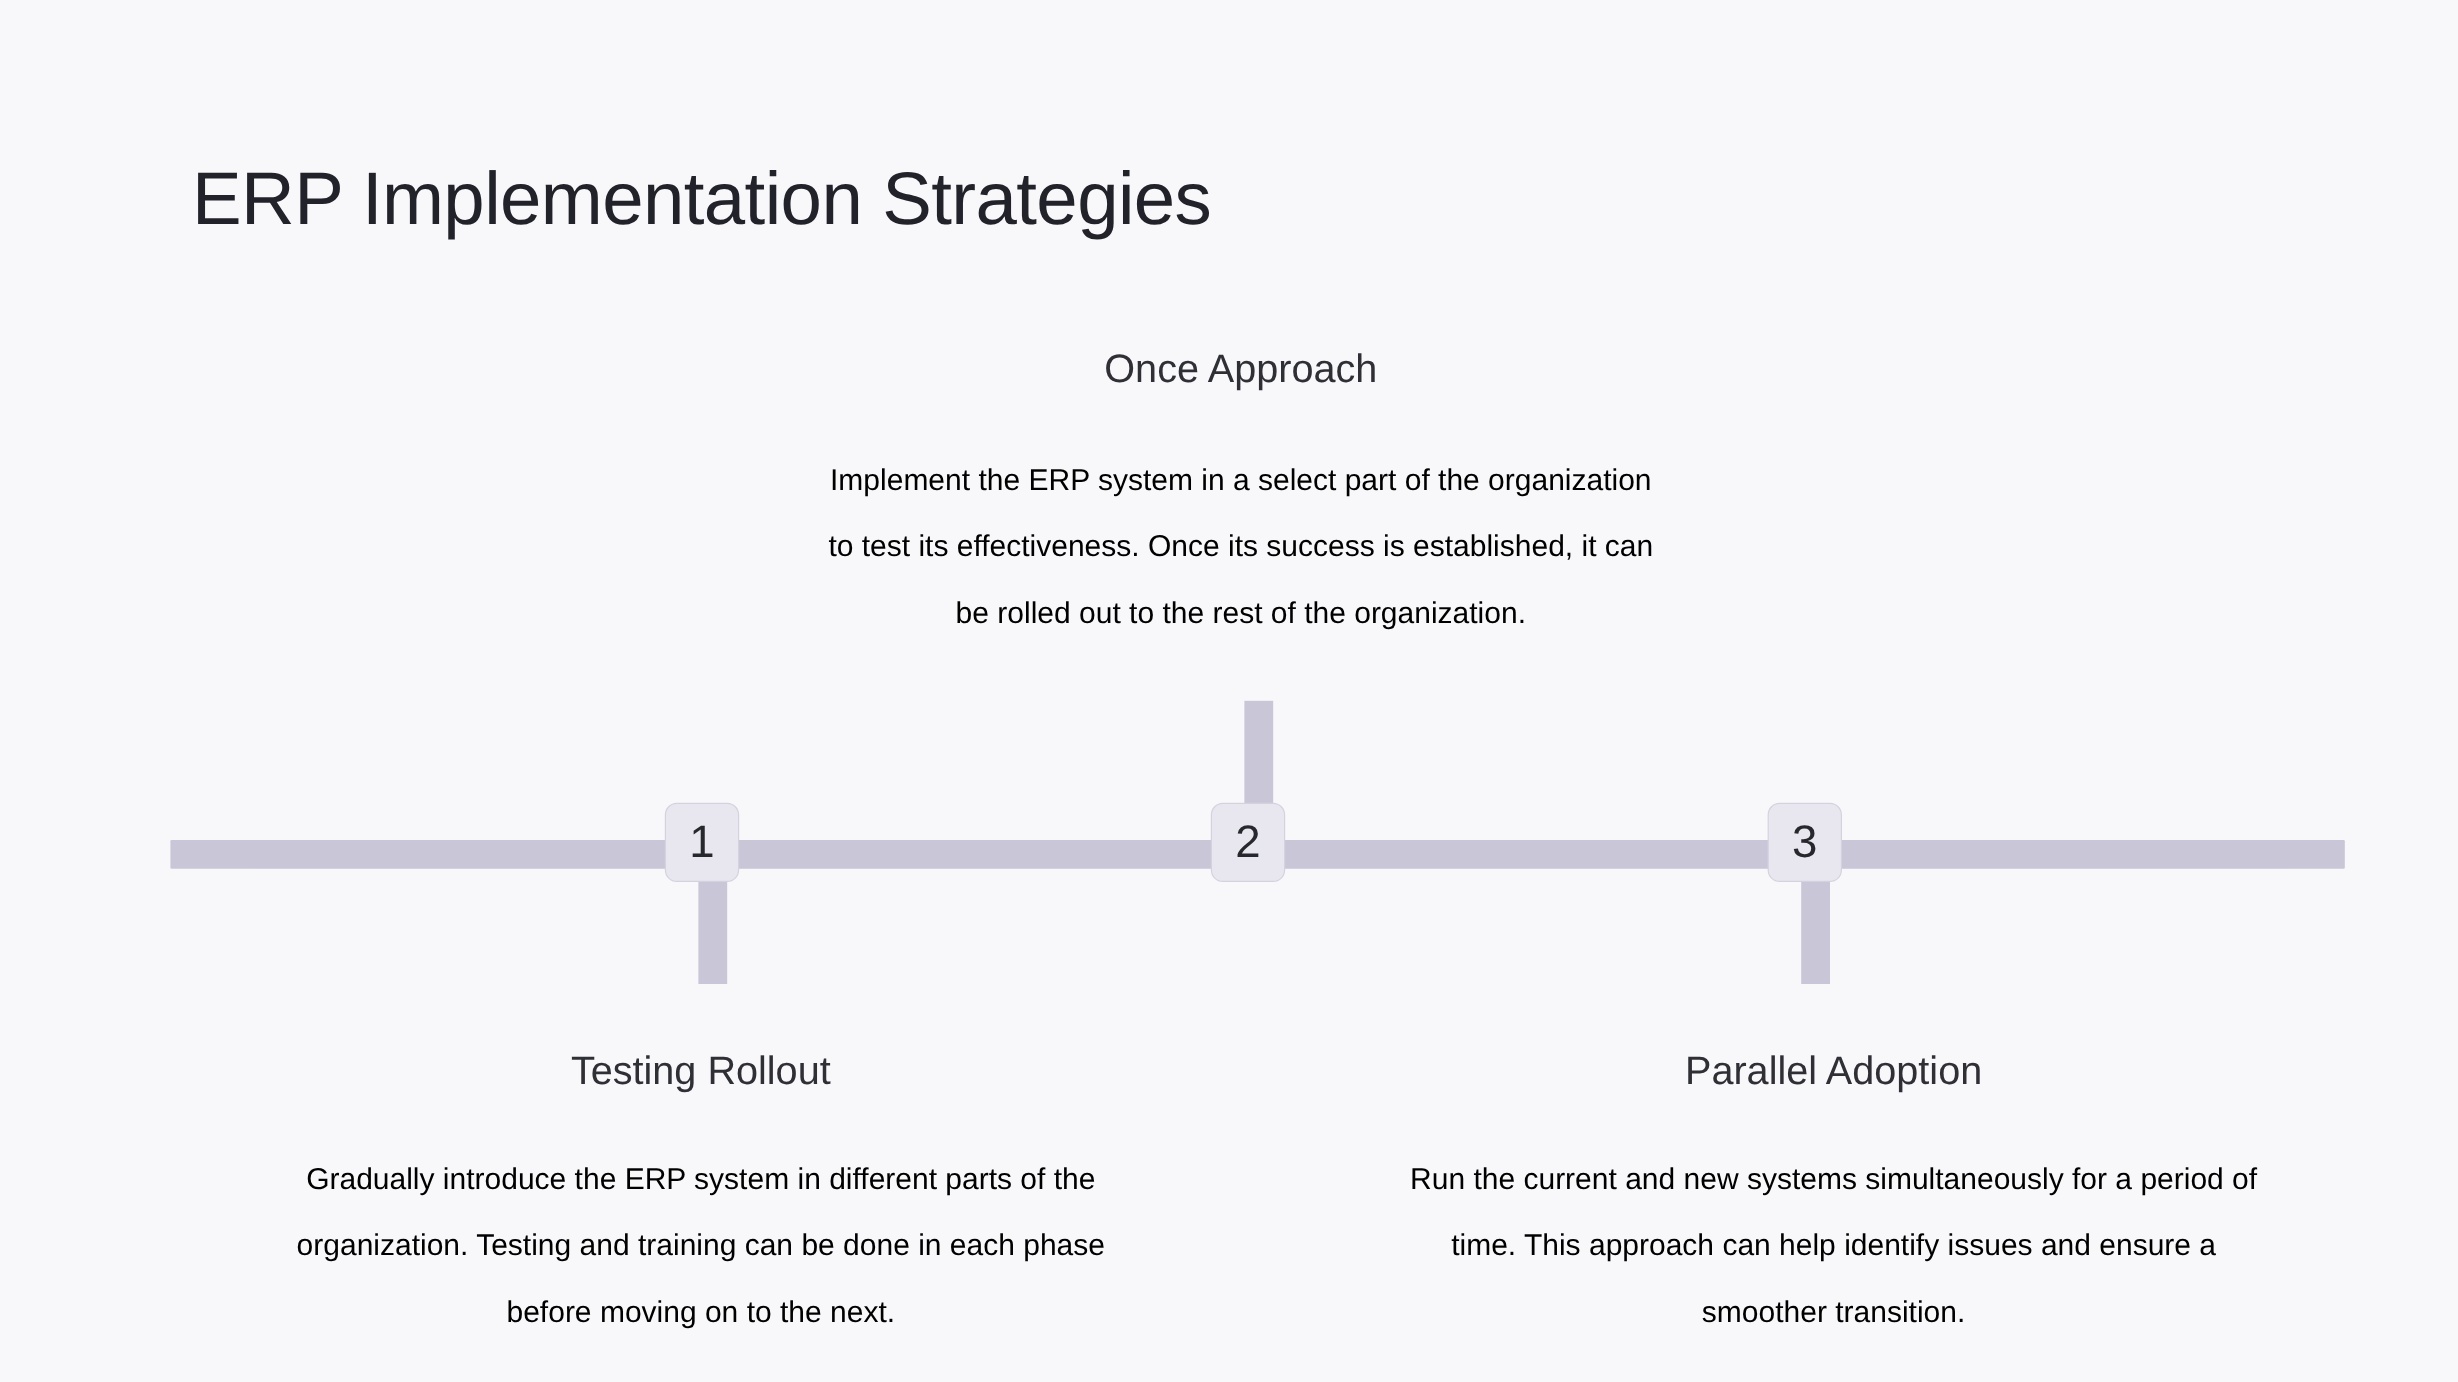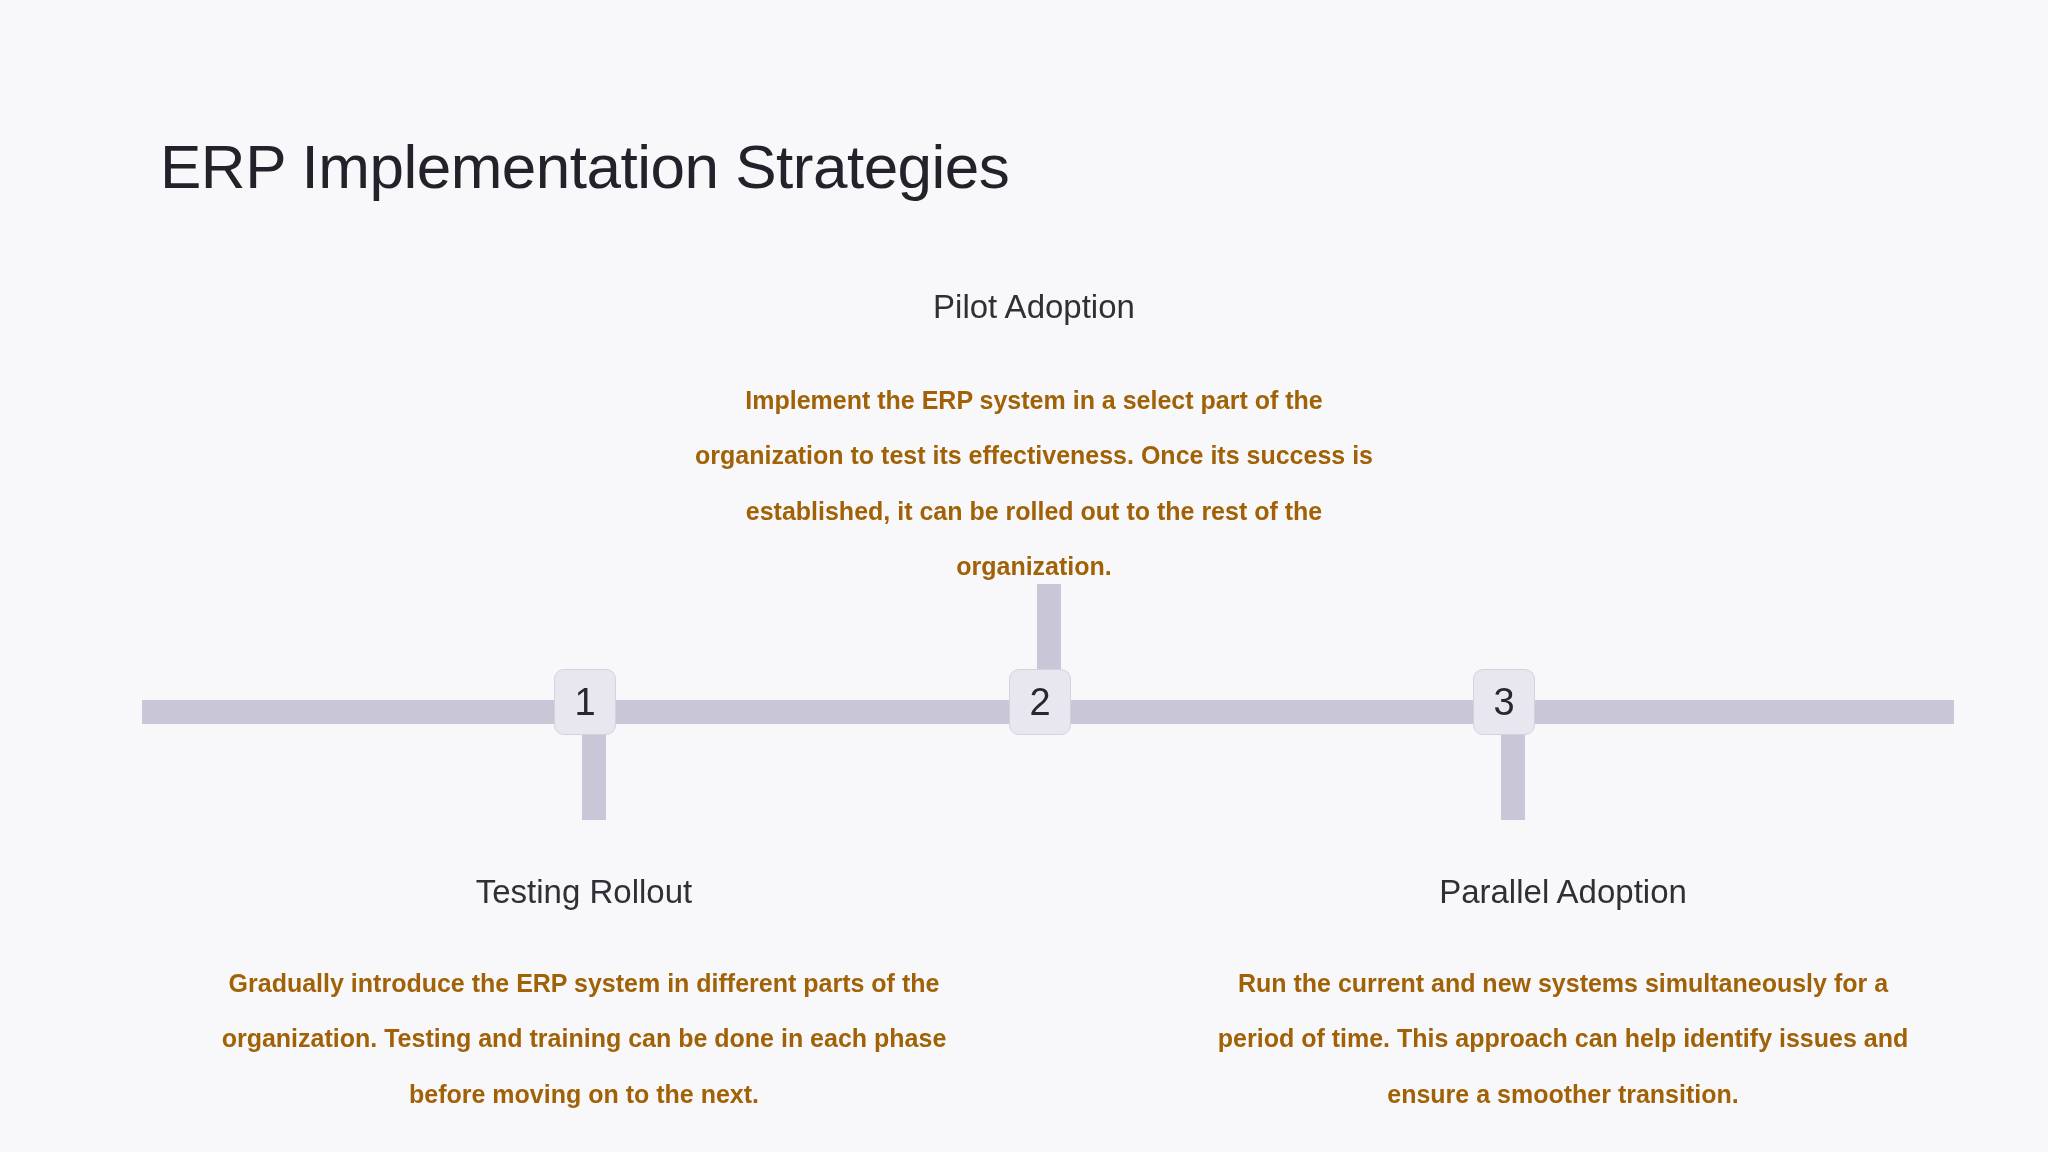--- a/index.html
+++ b/index.html
@@ -86,22 +86,22 @@
 
   .entry-title {
     font-size: 33px;
     font-weight: 400;
     color: #2f2f36;
     line-height: 1.3;
   }
 
   .entry-desc {
     font-size: 25px;
-    font-weight: 700;
-    color: #a16207;
+    font-weight: 400;
+    color: #000000;
     line-height: 2.22;
   }
 
   
   .entry-top {
     left: 620px;
     top: 238px;
     width: 780px;
   }
   .entry-top .entry-desc {
@@ -115,39 +115,39 @@
     top: 823px;
     width: 800px;
   }
   .entry-bottom-left .entry-desc {
     margin-top: 30px;
     padding: 0 22px;
   }
 
   
   .entry-bottom-right {
-    left: 1139px;
+    left: 1104px;
     top: 823px;
     width: 800px;
   }
   .entry-bottom-right .entry-desc {
     margin-top: 30px;
     padding: 0 22px;
     text-align: center;
   }
 </style>
 </head>
 <body>
 
 <div class="page">
 
   <h1 class="page-title">ERP Implementation Strategies</h1>
 
   <div class="entry entry-top">
-    <div class="entry-title">Pilot Adoption</div>
+    <div class="entry-title">Once Approach</div>
     <div class="entry-desc">Implement the ERP system in a select part of the organization to test its effectiveness. Once its success is established, it can be rolled out to the rest of the organization.</div>
   </div>
 
   <div class="timeline-axis"></div>
 
   <div class="stem stem-up-2"></div>
   <div class="stem stem-down-1"></div>
   <div class="stem stem-down-3"></div>
 
   <div class="marker marker-1">1</div>

